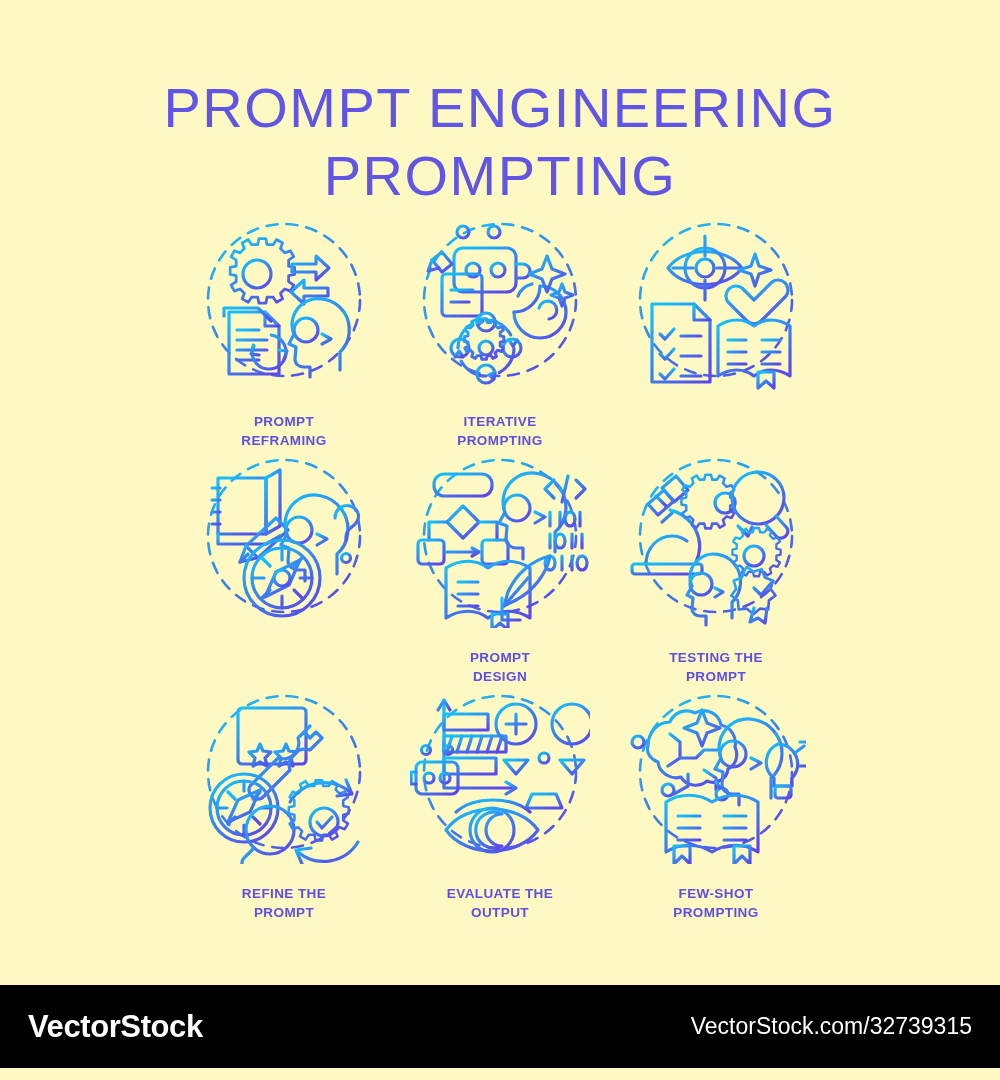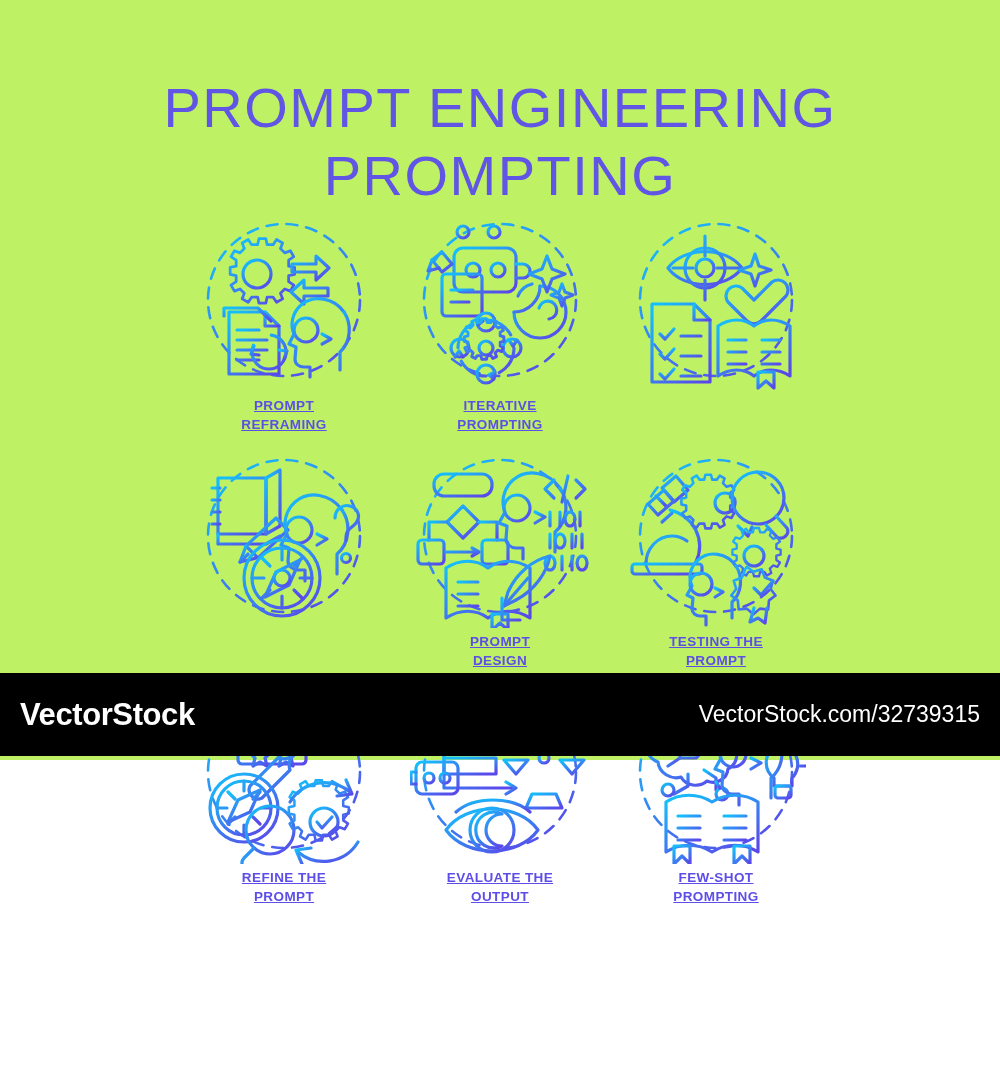--- a/index.html
+++ b/index.html
@@ -7,22 +7,22 @@
   html, body {
     width: 1000px;
     height: 1080px;
     background: #ffffff;
     font-family: "Liberation Sans", sans-serif;
     overflow: hidden;
   }
   .page {
     position: relative;
     width: 1000px;
-    height: 760px;
-    background: #bef264;
+    height: 1080px;
+    background: #fef9c3;
   }
 
   
   .title-block {
     position: absolute;
     top: 74px;
     left: 0;
     width: 1000px;
     text-align: center;
   }
@@ -57,45 +57,44 @@
   }
   .icon-wrap {
     width: 190px;
     height: 180px;
     display: flex;
     align-items: center;
     justify-content: center;
   }
   .icon-wrap svg { display: block; }
   .card-label {
-    margin-top: 4px;
+    margin-top: 20px;
     width: 200px;
     text-align: center;
     font-size: 13.5px;
     line-height: 19px;
     font-weight: bold;
     letter-spacing: 0.4px;
     color: #5d4ee8;
     text-transform: uppercase;
     white-space: pre-line;
-    text-decoration: underline;
   }
 
   
   .footer {
     position: absolute;
     left: 0;
-    bottom: 4px;
+    bottom: 12px;
     width: 1000px;
     height: 83px;
     background: #000000;
     display: flex;
     align-items: center;
     justify-content: space-between;
-    padding: 0 20px;
+    padding: 0 28px;
   }
   .footer-brand {
     color: #ffffff;
     font-size: 31px;
     font-weight: bold;
     letter-spacing: -0.4px;
     font-family: "Liberation Sans", sans-serif;
   }
   .footer-url {
     color: #ffffff;

